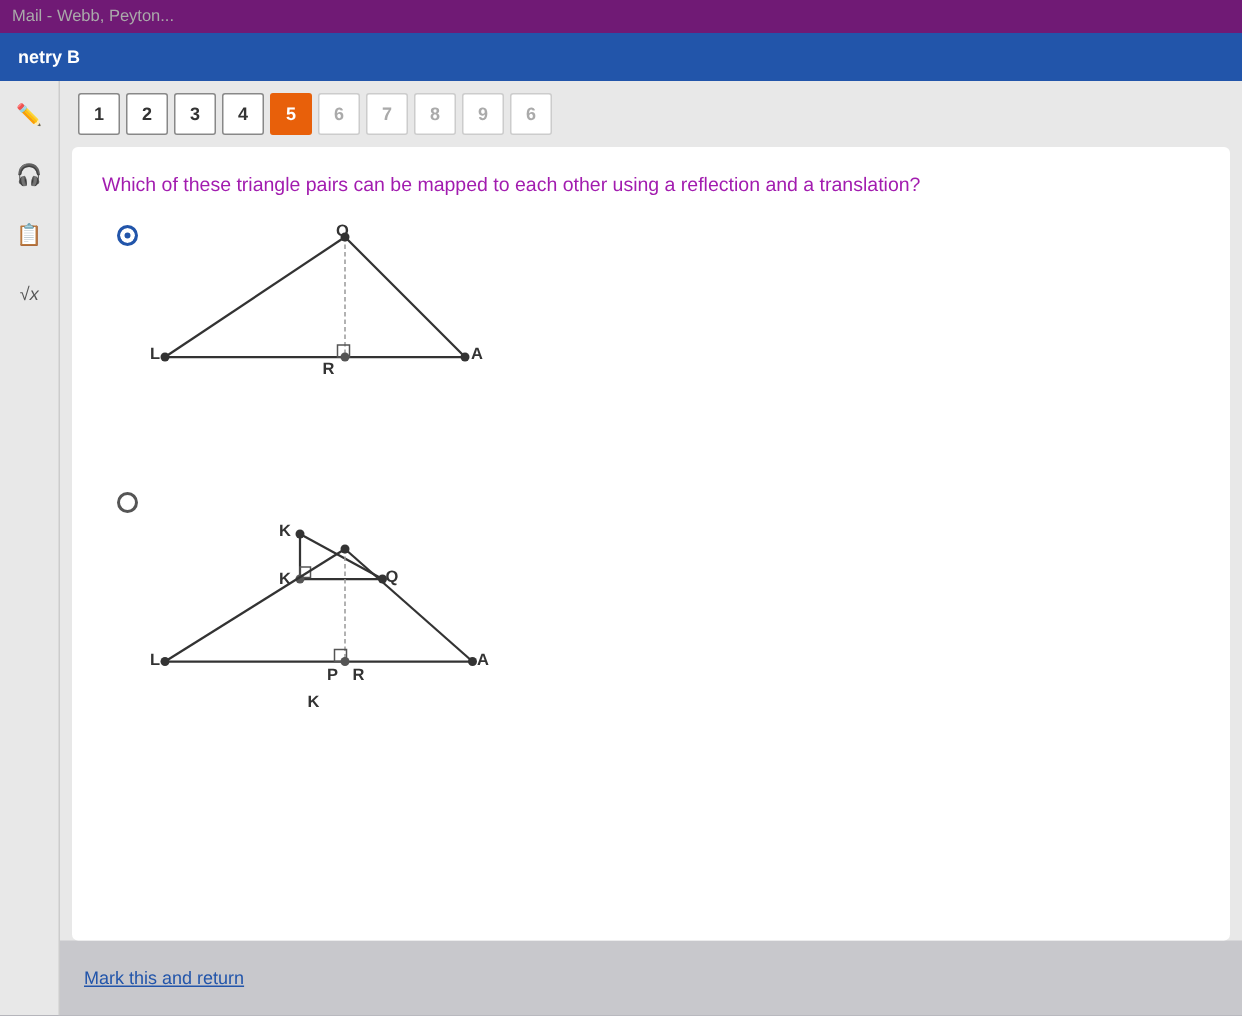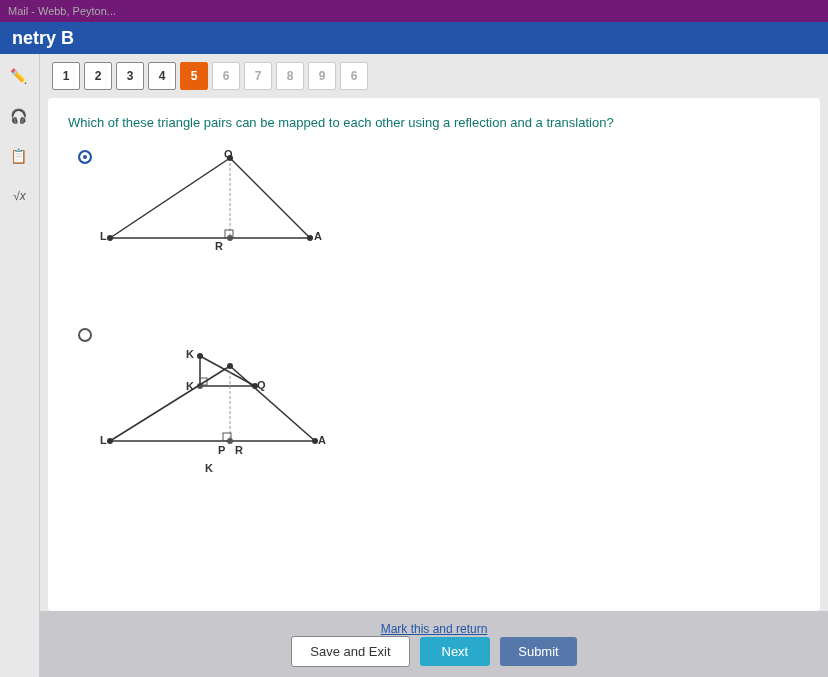--- a/index.html
+++ b/index.html
@@ -26,21 +26,21 @@
 
     .app-header {
       height: 32px;
       background: #2255aa;
       display: flex;
       align-items: center;
       padding: 0 12px;
     }
     .app-header-title {
       color: white;
-      font-size: 18px;
+      font-size: 12px;
       font-weight: bold;
     }
 
     .main-container {
       display: flex;
       height: calc(677px - 54px);
     }
 
     .left-sidebar {
       width: 40px;
@@ -107,21 +107,21 @@
       flex: 1;
       background: white;
       margin: 0 8px;
       padding: 16px 20px;
       border-radius: 4px;
       position: relative;
     }
 
     .question-text {
       font-size: 13px;
-      color: #0f766e;
+      color: #a21caf;
       margin-bottom: 16px;
       line-height: 1.4;
     }
 
     .answer-options {
       display: flex;
       flex-direction: column;
       gap: 8px;
       margin-left: 10px;
     }
@@ -140,27 +140,26 @@
       flex-shrink: 0;
       background: white;
     }
     .radio-circle.selected {
       background: #2255aa;
       border-color: #2255aa;
       box-shadow: inset 0 0 0 3px white;
     }
 
     .bottom-bar {
-      height: 66px;
+      height: 50px;
       background: #c8c8cc;
       display: flex;
       align-items: center;
-      justify-content: center;
+      justify-content: space-between;
       padding: 0 16px;
-      flex-direction: column;
     }
     .mark-link {
       color: #2255aa;
       font-size: 12px;
       text-decoration: underline;
       cursor: pointer;
     }
     .bottom-buttons {
       display: flex;
       gap: 10px;
@@ -309,21 +308,16 @@
             <span class="diagram-label" style="left:218px; top:108px;">A</span>
             <span class="diagram-label" style="left:105px; top:136px;">K</span>
           </div>
         </div>
 
       </div>
     </div>
 
     <div class="bottom-bar">
       <span class="mark-link">Mark this and return</span>
-      <div class="bottom-buttons">
-        <button class="btn-save">Save and Exit</button>
-        <button class="btn-next">Next</button>
-        <button class="btn-submit">Submit</button>
-      </div>
     </div>
 
   </div>
 </div>
 
 </body></html>

